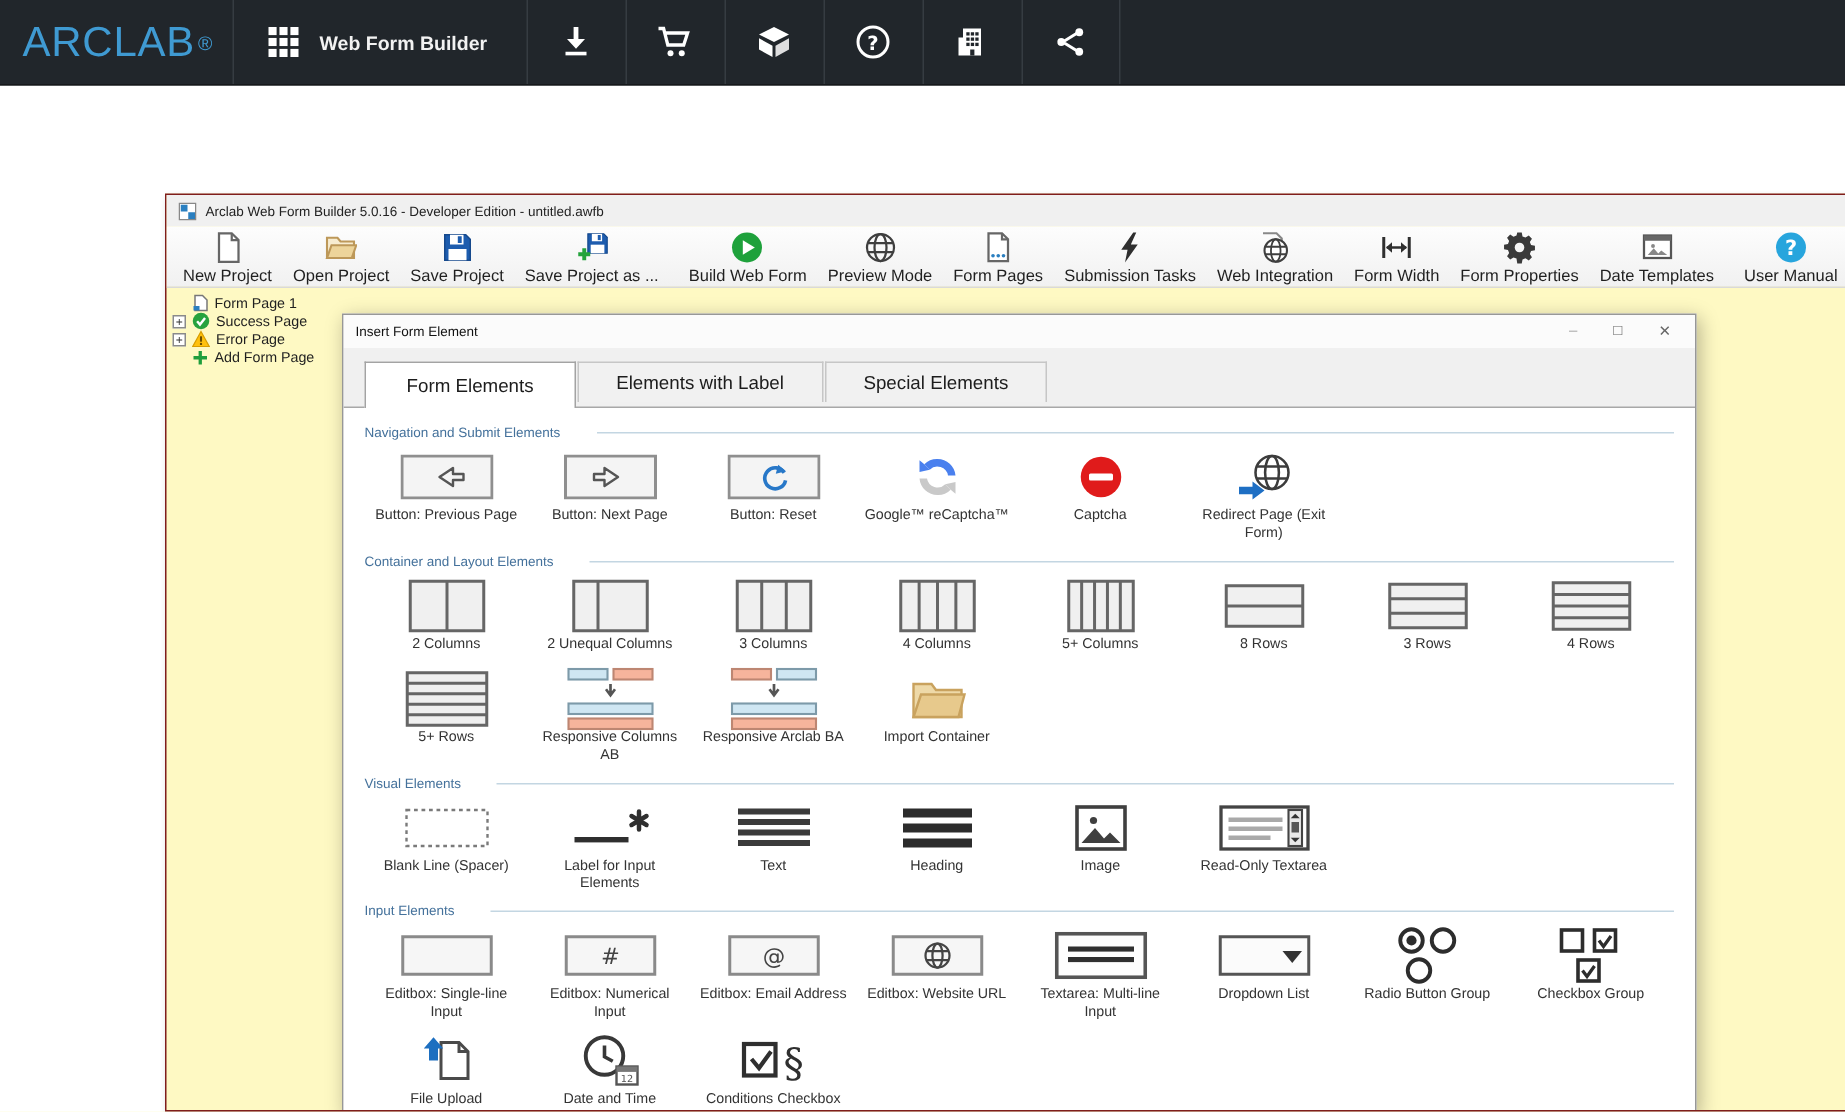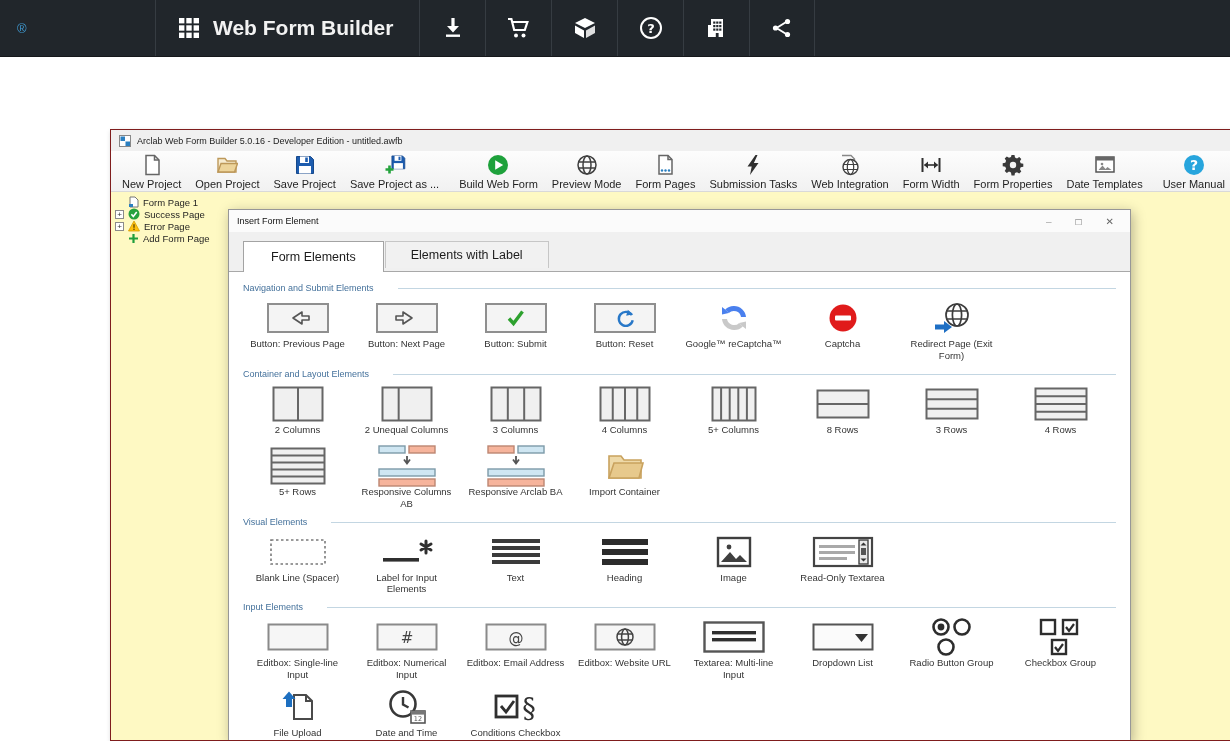--- a/index.html
+++ b/index.html
@@ -7,21 +7,21 @@
     font-family:"Liberation Sans", sans-serif; }
 
   
   #header { position:absolute; left:0; top:0; width:1230px; height:57px;
     background:#21262b; display:flex; align-items:stretch; color:#fff;
     border-bottom:1px solid #16181b; }
   .hdr-logo { width:155px; display:flex; align-items:center; padding-left:15px;
     font-size:28px; color:#3f9ad2; letter-spacing:.5px; cursor:pointer; }
   .hdr-logo sup { font-size:13px; margin-left:2px; }
   .hdr-product { display:flex; align-items:center; gap:13px; padding:0 26px 0 22px;
-    border-left:1px solid #363c42; font-size:21px; font-weight:bold; color:#f2f2f2; cursor:pointer; }
+    border-left:1px solid #363c42; font-size:13px; font-weight:bold; color:#f2f2f2; cursor:pointer; }
   .hdr-cell { width:66px; border-left:1px solid #363c42; display:flex;
     align-items:center; justify-content:center; cursor:pointer; }
   .hdr-cell.last { border-right:1px solid #363c42; }
   .icon { display:inline-flex; align-items:center; justify-content:center; }
 
   
   #app-window { position:absolute; left:110px; top:129px; width:1224px; height:612px;
     background:#fef9c3; border:1px solid #7f1d1d; overflow:hidden;
     box-shadow:1px 2px 5px rgba(0,0,0,.18); }
   .win-titlebar { height:21px; background:#f0f0f0; display:flex; align-items:center;
@@ -75,20 +75,21 @@
   .palette-item { display:flex; flex-direction:column; align-items:center;
     cursor:pointer; min-height:56px; }
   .pi-icon { height:40px; display:flex; align-items:center; justify-content:center; }
   .pi-label { font-size:9.5px; color:#333; text-align:center; line-height:1.25; max-width:98px; }
 </style>
 </head>
 <body>
 
 <div id="header">
   <div class="hdr-logo">
+    <span>ARCLAB</span>
       <sup>®</sup>
   </div>
   <div class="hdr-product">
     <span class="icon" id="product-icon-slot">
         <svg width="22" height="22">
           <g fill="#fff">
             <rect x="1" y="1" width="5.4" height="5.4"></rect>
             <rect x="8.3" y="1" width="5.4" height="5.4"></rect>
             <rect x="15.6" y="1" width="5.4" height="5.4"></rect>
             <rect x="1" y="8.3" width="5.4" height="5.4"></rect>
@@ -415,20 +416,21 @@
       <span>Insert Form Element</span>
       <span class="dlg-controls">
         <span style="color:#aaa;">–</span>
         <span>□</span>
         <span>✕</span>
       </span>
     </div>
     <div class="tabstrip" id="tabstrip">
         <div class="tab active">Form Elements</div>
         <div class="tab">Elements with Label</div>
+        <div class="tab">Special Elements</div>
       </div>
     <div class="dlg-body" id="dlg-body">
         <div class="section">
           <div class="section-head">
             <span class="section-title">Navigation and Submit Elements</span>
             <div class="section-rule"></div>
           </div>
           <div class="grid-row">
             <div class="palette-item">
               <div class="pi-icon">
@@ -444,31 +446,20 @@
             <div class="palette-item">
               <div class="pi-icon">
                 <span class="icon">
                   <svg width="62" height="30">
                     <rect x="1" y="1" width="60" height="28" fill="#f4f4f4" stroke="#8f8f8f" stroke-width="2"></rect>
                     <path d="M36 15l-9-6v4h-7v4h7v4z" fill="none" stroke="#555" stroke-width="1.6" stroke-linejoin="round"></path>
                   </svg>
                 </span>
               </div>
               <div class="pi-label">Button: Next Page</div>
-            </div>
-            <div class="palette-item">
-              <div class="pi-icon">
-                <span class="icon">
-                  <svg width="62" height="30">
-                    <rect x="1" y="1" width="60" height="28" fill="#f4f4f4" stroke="#8f8f8f" stroke-width="2"></rect>
-                    <path d="M24 15.5l4.5 5 9-12" fill="none" stroke="#2da12e" stroke-width="3.4"></path>
-                  </svg>
-                </span>
-              </div>
-              <div class="pi-label">Button: Submit</div>
             </div>
             <div class="palette-item">
               <div class="pi-icon">
                 <span class="icon">
                   <svg width="62" height="30">
                     <rect x="1" y="1" width="60" height="28" fill="#f4f4f4" stroke="#8f8f8f" stroke-width="2"></rect>
                     <path d="M37.8 12.2a7 7 0 1 0 .9 5" fill="none" stroke="#2878c8" stroke-width="2.4"></path>
                     <path d="M33.8 6.8l5.2 4.4-6.8 1.6z" fill="#2878c8"></path>
                   </svg>
                 </span>

